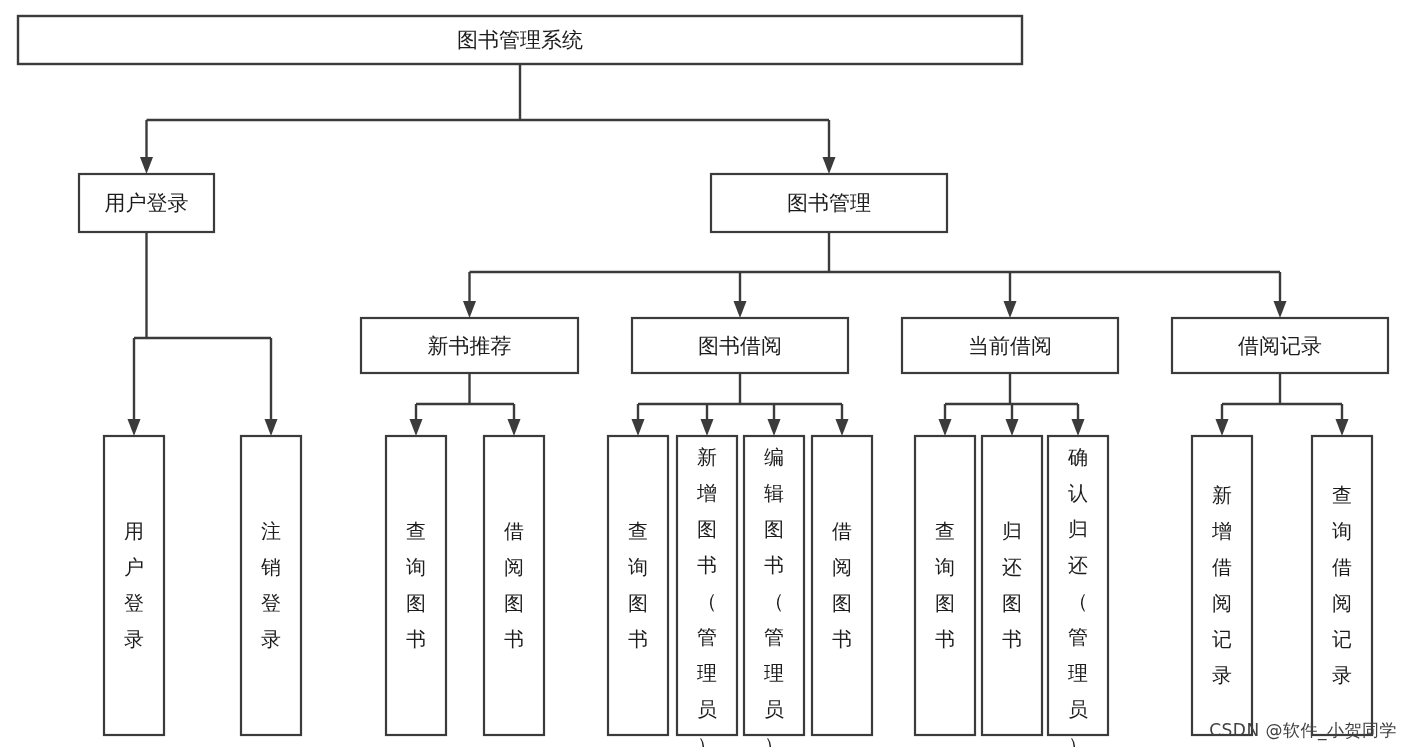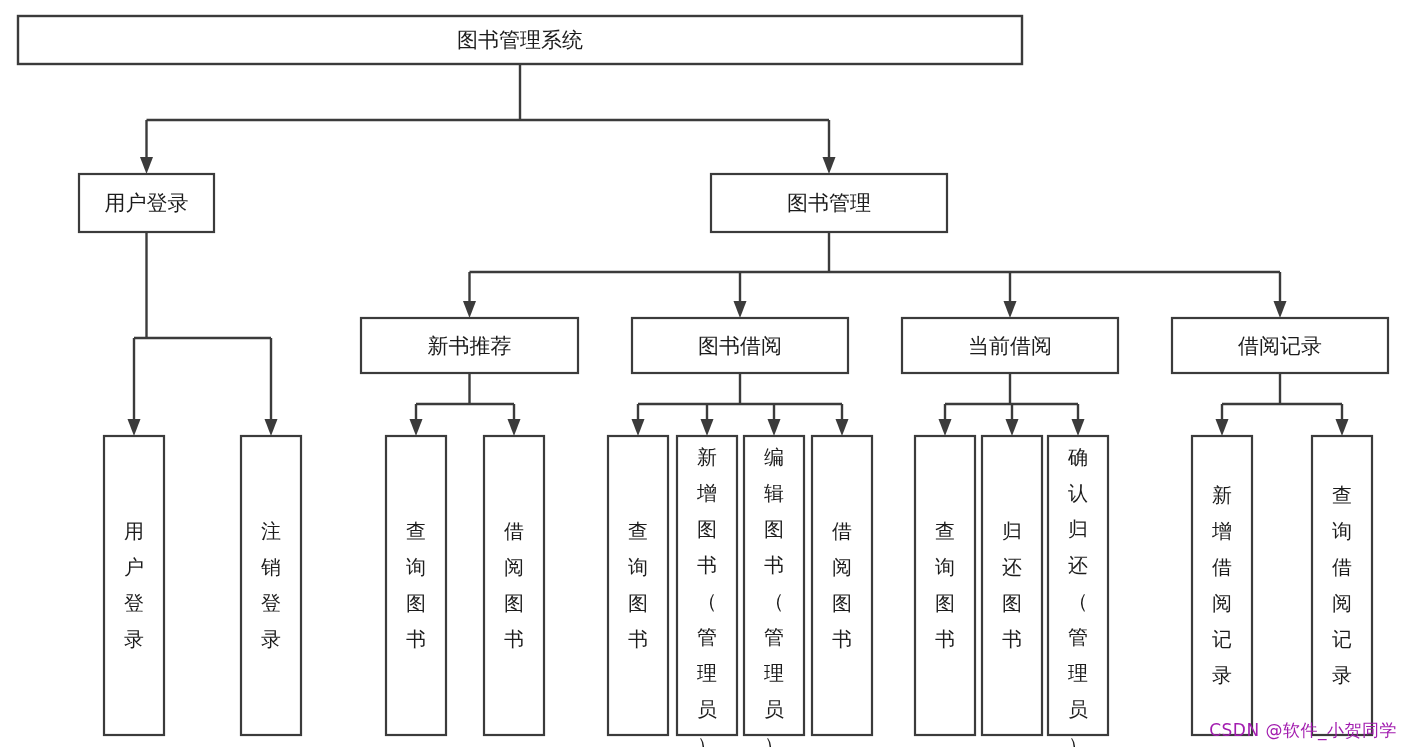--- a/index.html
+++ b/index.html
@@ -57,21 +57,21 @@
   }
   .vertical-label tspan {
     text-anchor: middle;
   }
   .watermark-text {
     position: absolute;
     right: 8px;
     bottom: 5px;
     font-family: "DejaVu Sans", "Liberation Sans", sans-serif;
     font-size: 17px;
-    color: #a21caf;
+    color: #404040;
     white-space: nowrap;
     letter-spacing: 0.5px;
     user-select: none;
   }
 </style>
 </head>
 <body>
 
 <div id="diagram-root">
   <svg class="diagram-canvas" id="diagram-svg" viewBox="0 0 1405 747" xmlns="http://www.w3.org/2000/svg">

